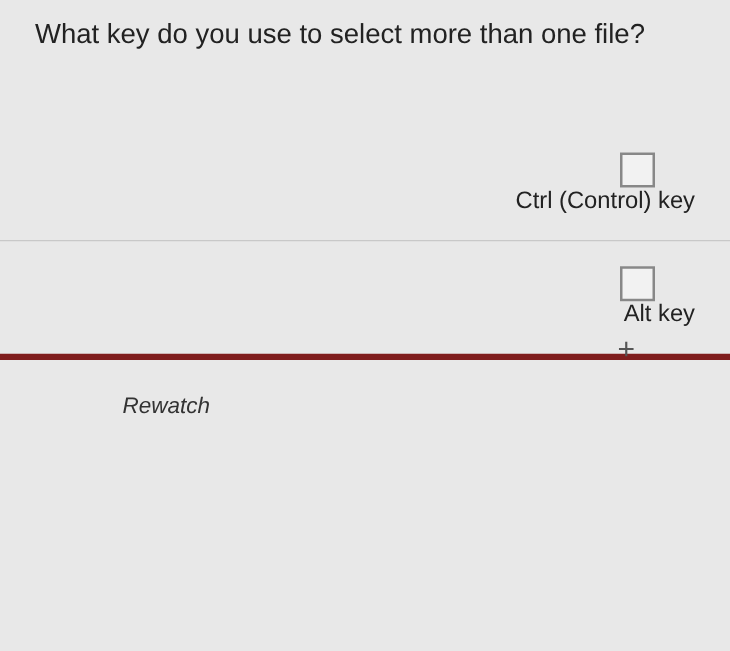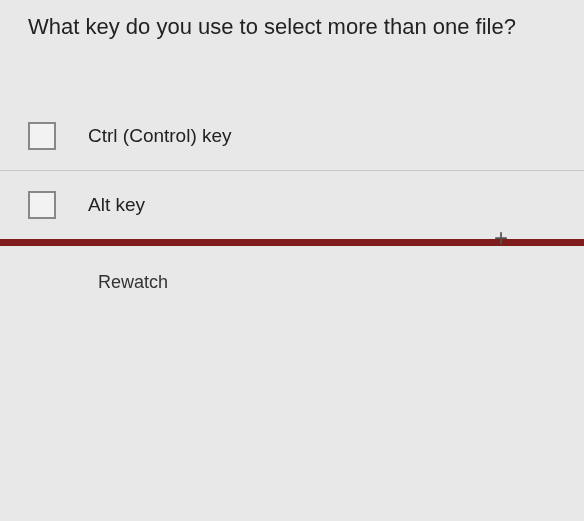--- a/index.html
+++ b/index.html
@@ -20,26 +20,27 @@
       font-size: 22px;
       font-weight: 500;
       line-height: 1.35;
       color: #222;
     }
     .options {
       margin-top: 40px;
     }
     .option-row {
       display: flex;
-      align-items: center;
+      align-items: flex-end;
       padding: 20px 28px;
       border-bottom: 1px solid #c8c8c8;
+      flex-direction: column;
     }
     .option-row:last-of-type {
-      border-bottom: 7px solid #7f1d1d;
+      border-bottom: 5px solid #7f1d1d;
     }
     .checkbox {
       width: 28px;
       height: 28px;
       border: 2px solid #888;
       background: #f2f2f2;
       margin-right: 32px;
       cursor: pointer;
       flex-shrink: 0;
     }
@@ -52,20 +53,21 @@
       justify-content: space-between;
       align-items: center;
       padding: 26px 58px 26px 98px;
       position: relative;
     }
     .rewatch {
       font-size: 18px;
       color: #333;
       font-weight: 500;
       cursor: pointer;
+      font-style: italic;
     }
     .submit-btn {
       font-size: 18px;
       color: #888;
       background: #d8d8d8;
       border: none;
       padding: 12px 30px;
       cursor: pointer;
       font-family: inherit;
     }

